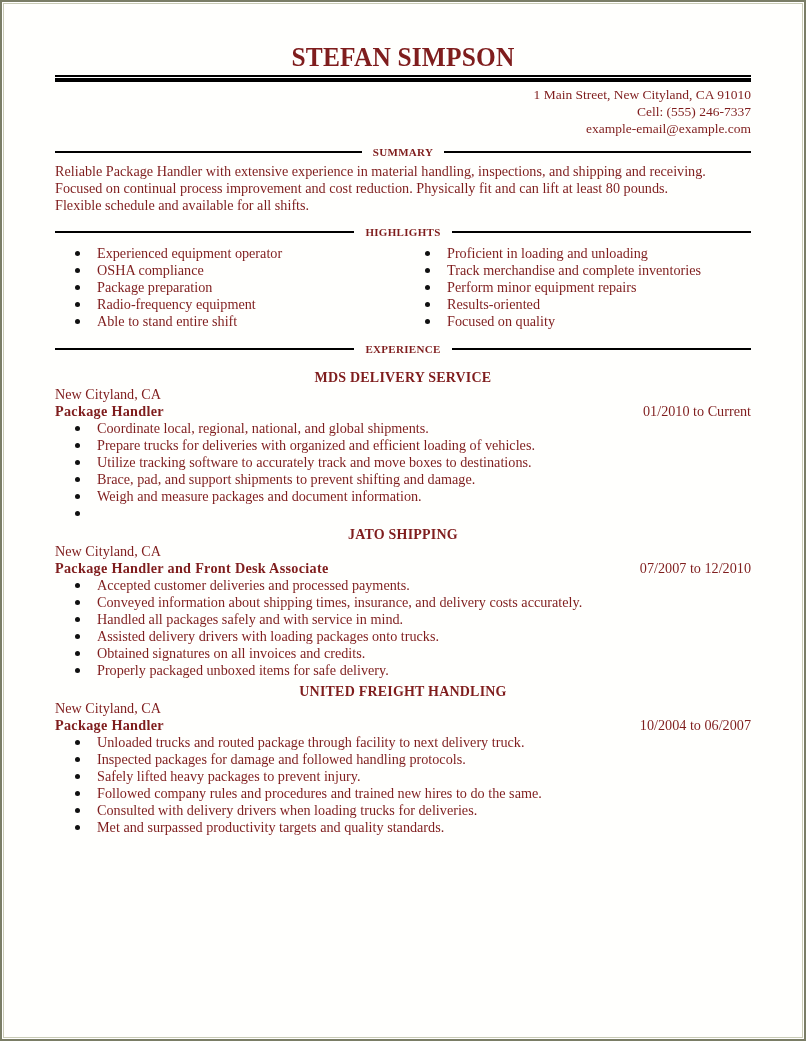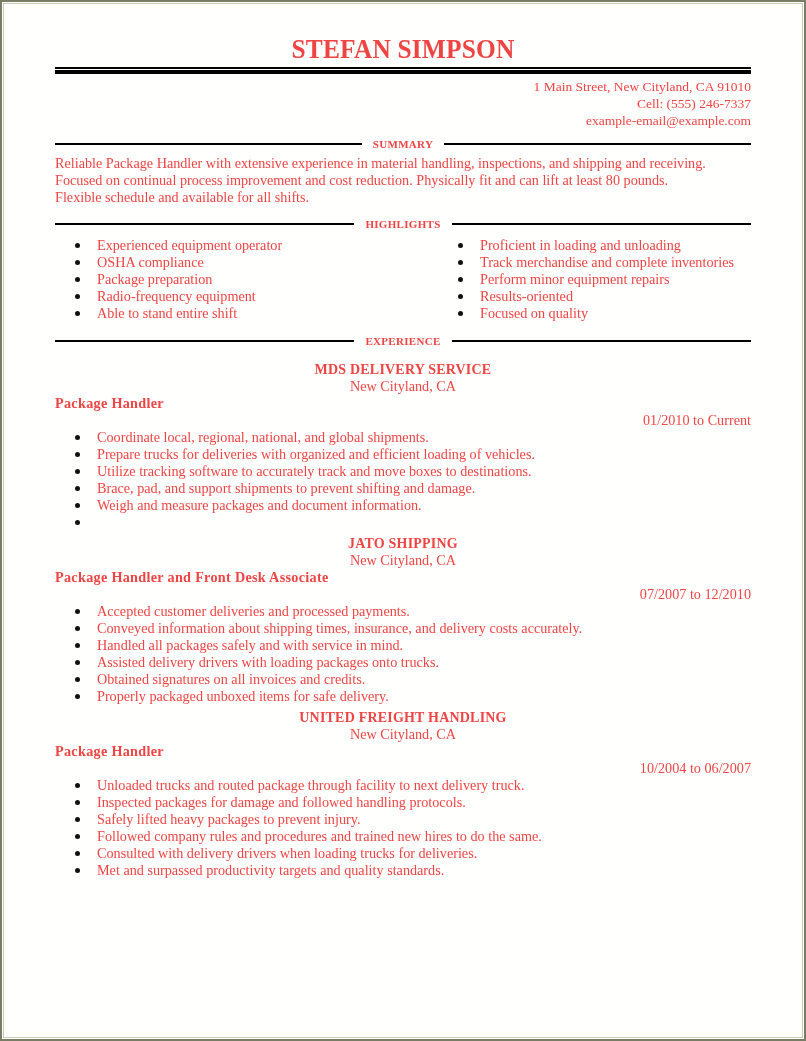--- a/index.html
+++ b/index.html
@@ -8,23 +8,23 @@
       position: absolute; left: 0; top: 0; width: 806px; height: 1041px;
       box-sizing: border-box;
       border: 2px solid #7a7d66;
       background: #fffffd;
     }
     .frame::after {
       content: ""; position: absolute; left: 1px; top: 1px; right: 1px; bottom: 1px;
       border: 1px solid #c9cbb6; pointer-events: none;
     }
     .page {
-      position: absolute; left: 55px; top: 0; width: 696px;
+      position: absolute; left: 55px; top: 8px; width: 696px;
       font-family: "Liberation Serif", "DejaVu Serif", serif;
-      color: #ef4444;
+      color: #7f1d1d;
       font-size: 14.2px;
       line-height: 17px;
     }
     .name {
       text-align: center; font-weight: bold;
       font-size: 27px; line-height: 30px;
       margin-top: 34px; letter-spacing: 0.2px;
       transform: scaleX(0.94); transform-origin: center;
     }
     .name-rule { margin-top: 3px; }
@@ -34,32 +34,32 @@
     .contact { text-align: right; margin-top: 4px; font-size: 13.5px; line-height: 17px; }
     .section-head {
       display: flex; align-items: center; margin-top: 8px; height: 20px;
     }
     .section-head .line { flex: 1; height: 2px; background: #000; }
     .section-head .title {
       padding: 0 11px; font-weight: bold; font-size: 11px; letter-spacing: 0.3px;
     }
     .summary { margin-top: 1px; }
     .summary p { margin: 0; }
-    .highlights { display: flex; margin-top: 3px; gap: 33px; }
+    .highlights { display: flex; margin-top: 3px; }
     .highlights ul { list-style: none; margin: 0; padding: 0; flex: 0 0 350px; }
     .highlights ul.right { flex: 1; }
     .bullet-li { position: relative; padding-left: 42px; height: 17px; white-space: nowrap; }
     .bullet-li .dot {
       position: absolute; left: 20px; top: 6px; width: 5px; height: 5px;
       border-radius: 50%; background: #111;
     }
     .job { margin-top: 10px; }
     .company { text-align: center; font-weight: bold; font-size: 14px; letter-spacing: 0.2px; }
-    .location { text-align: center; }
-    .role-row { display: flex; justify-content: space-between; flex-direction: column; }
+    .location { text-align: left; }
+    .role-row { display: flex; justify-content: space-between; }
     .role { font-weight: bold; letter-spacing: 0.3px; }
     .dates { text-align: right; }
     .job ul { list-style: none; margin: 0; padding: 0; }
   </style>
 </head>
 <body>
 
 <div class="frame"></div>
 
 <div class="page">

